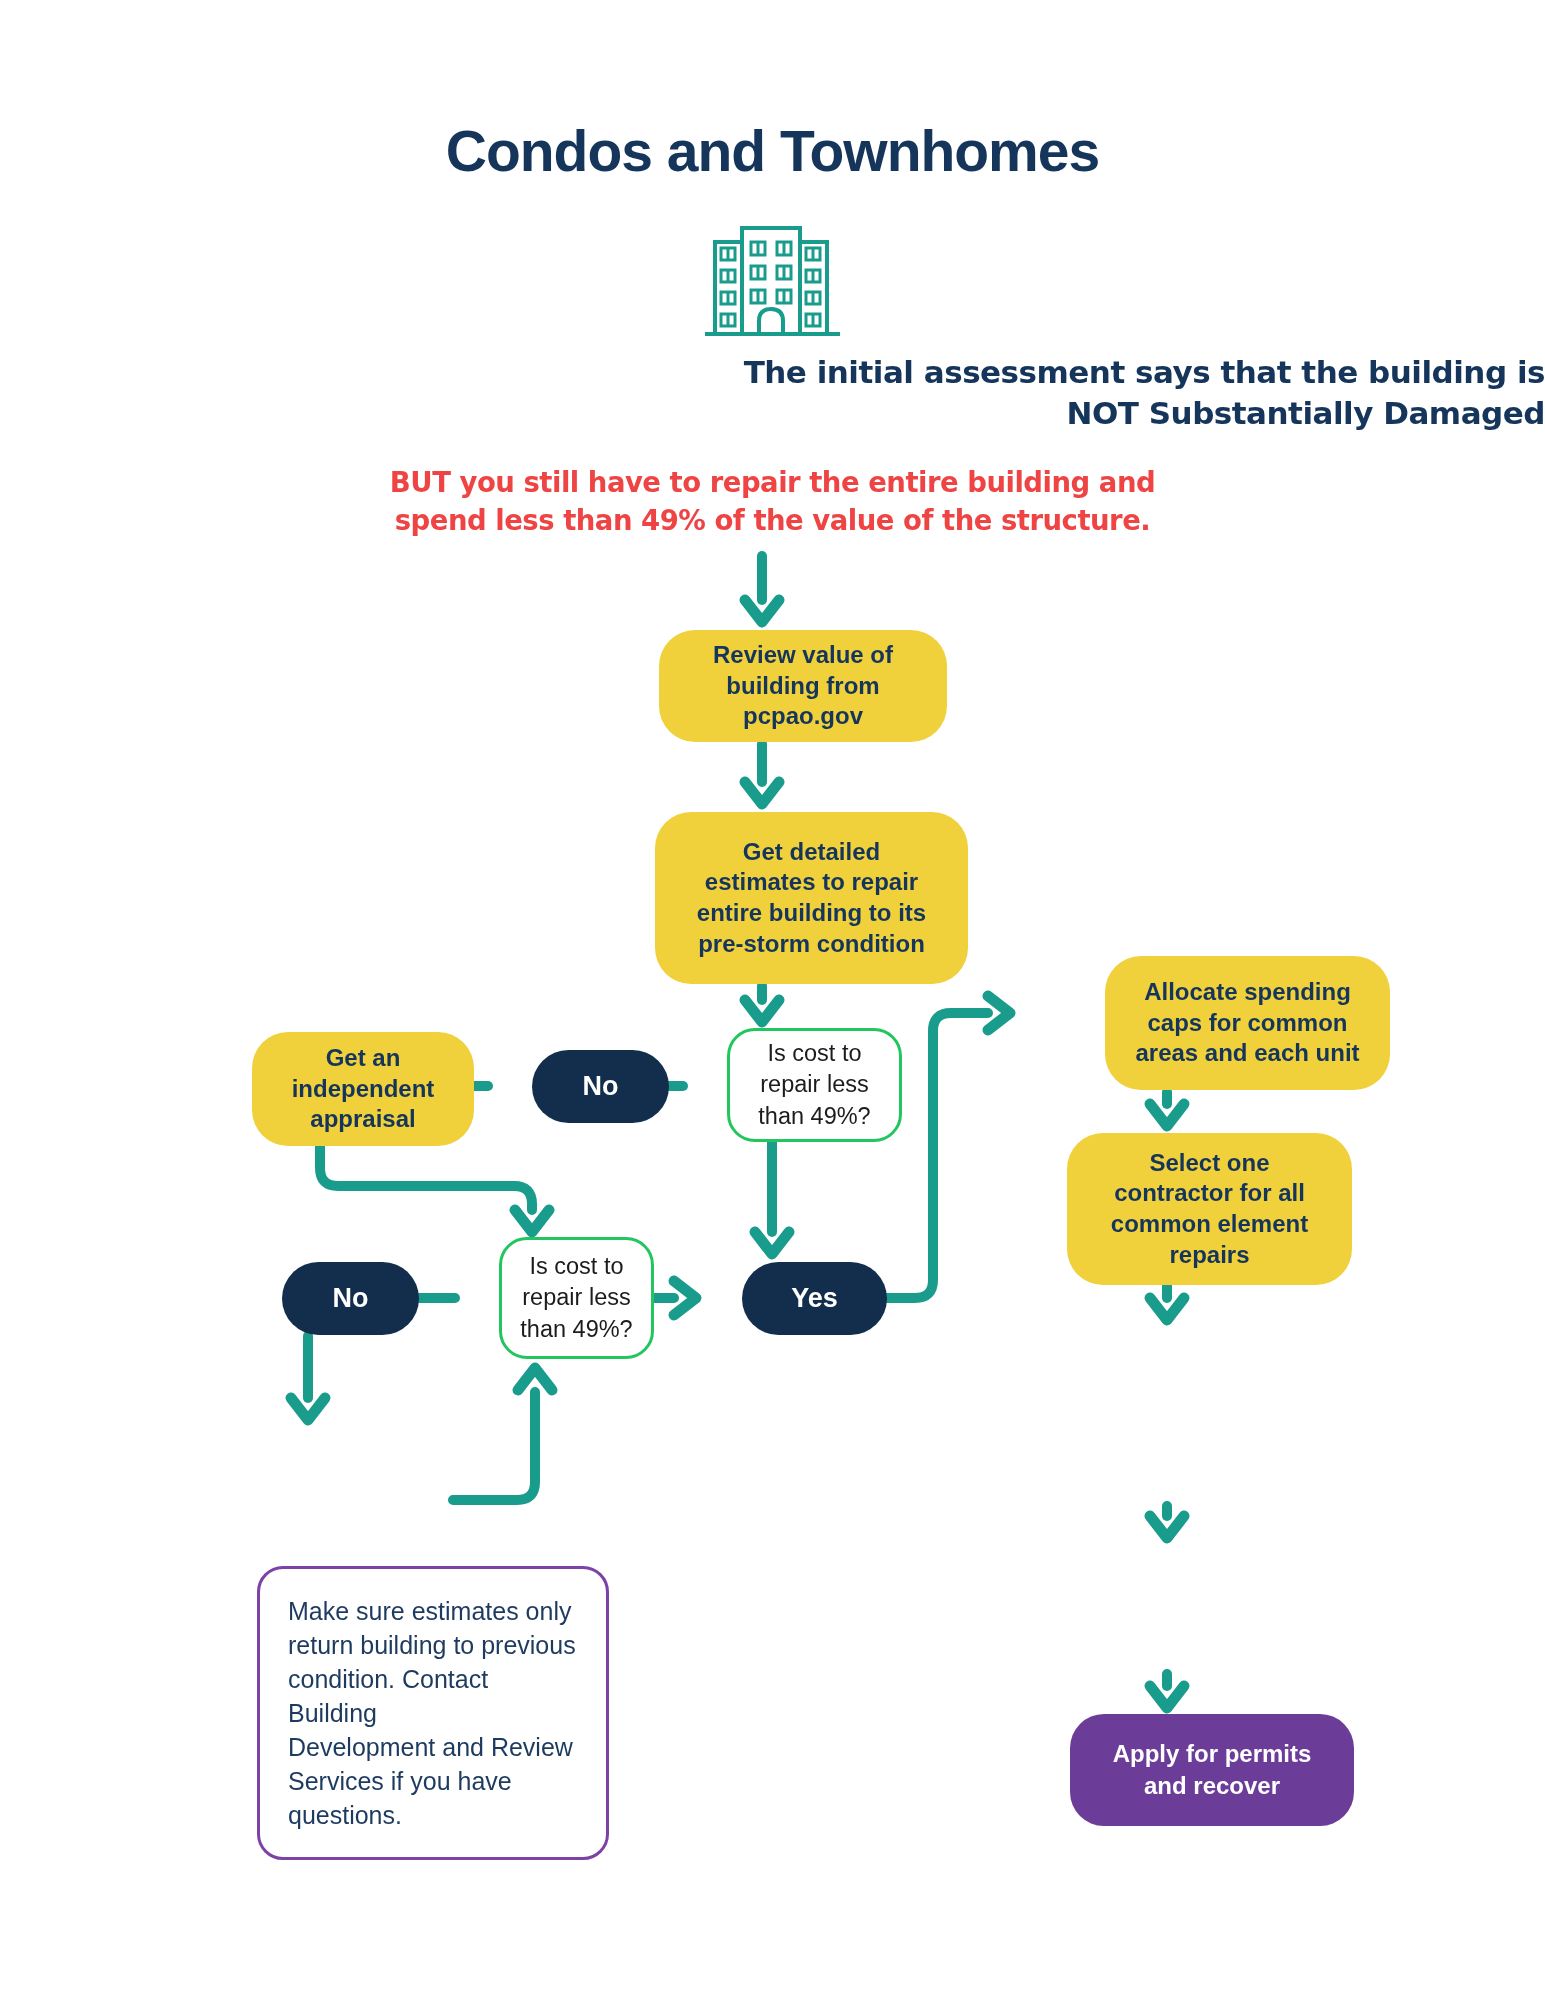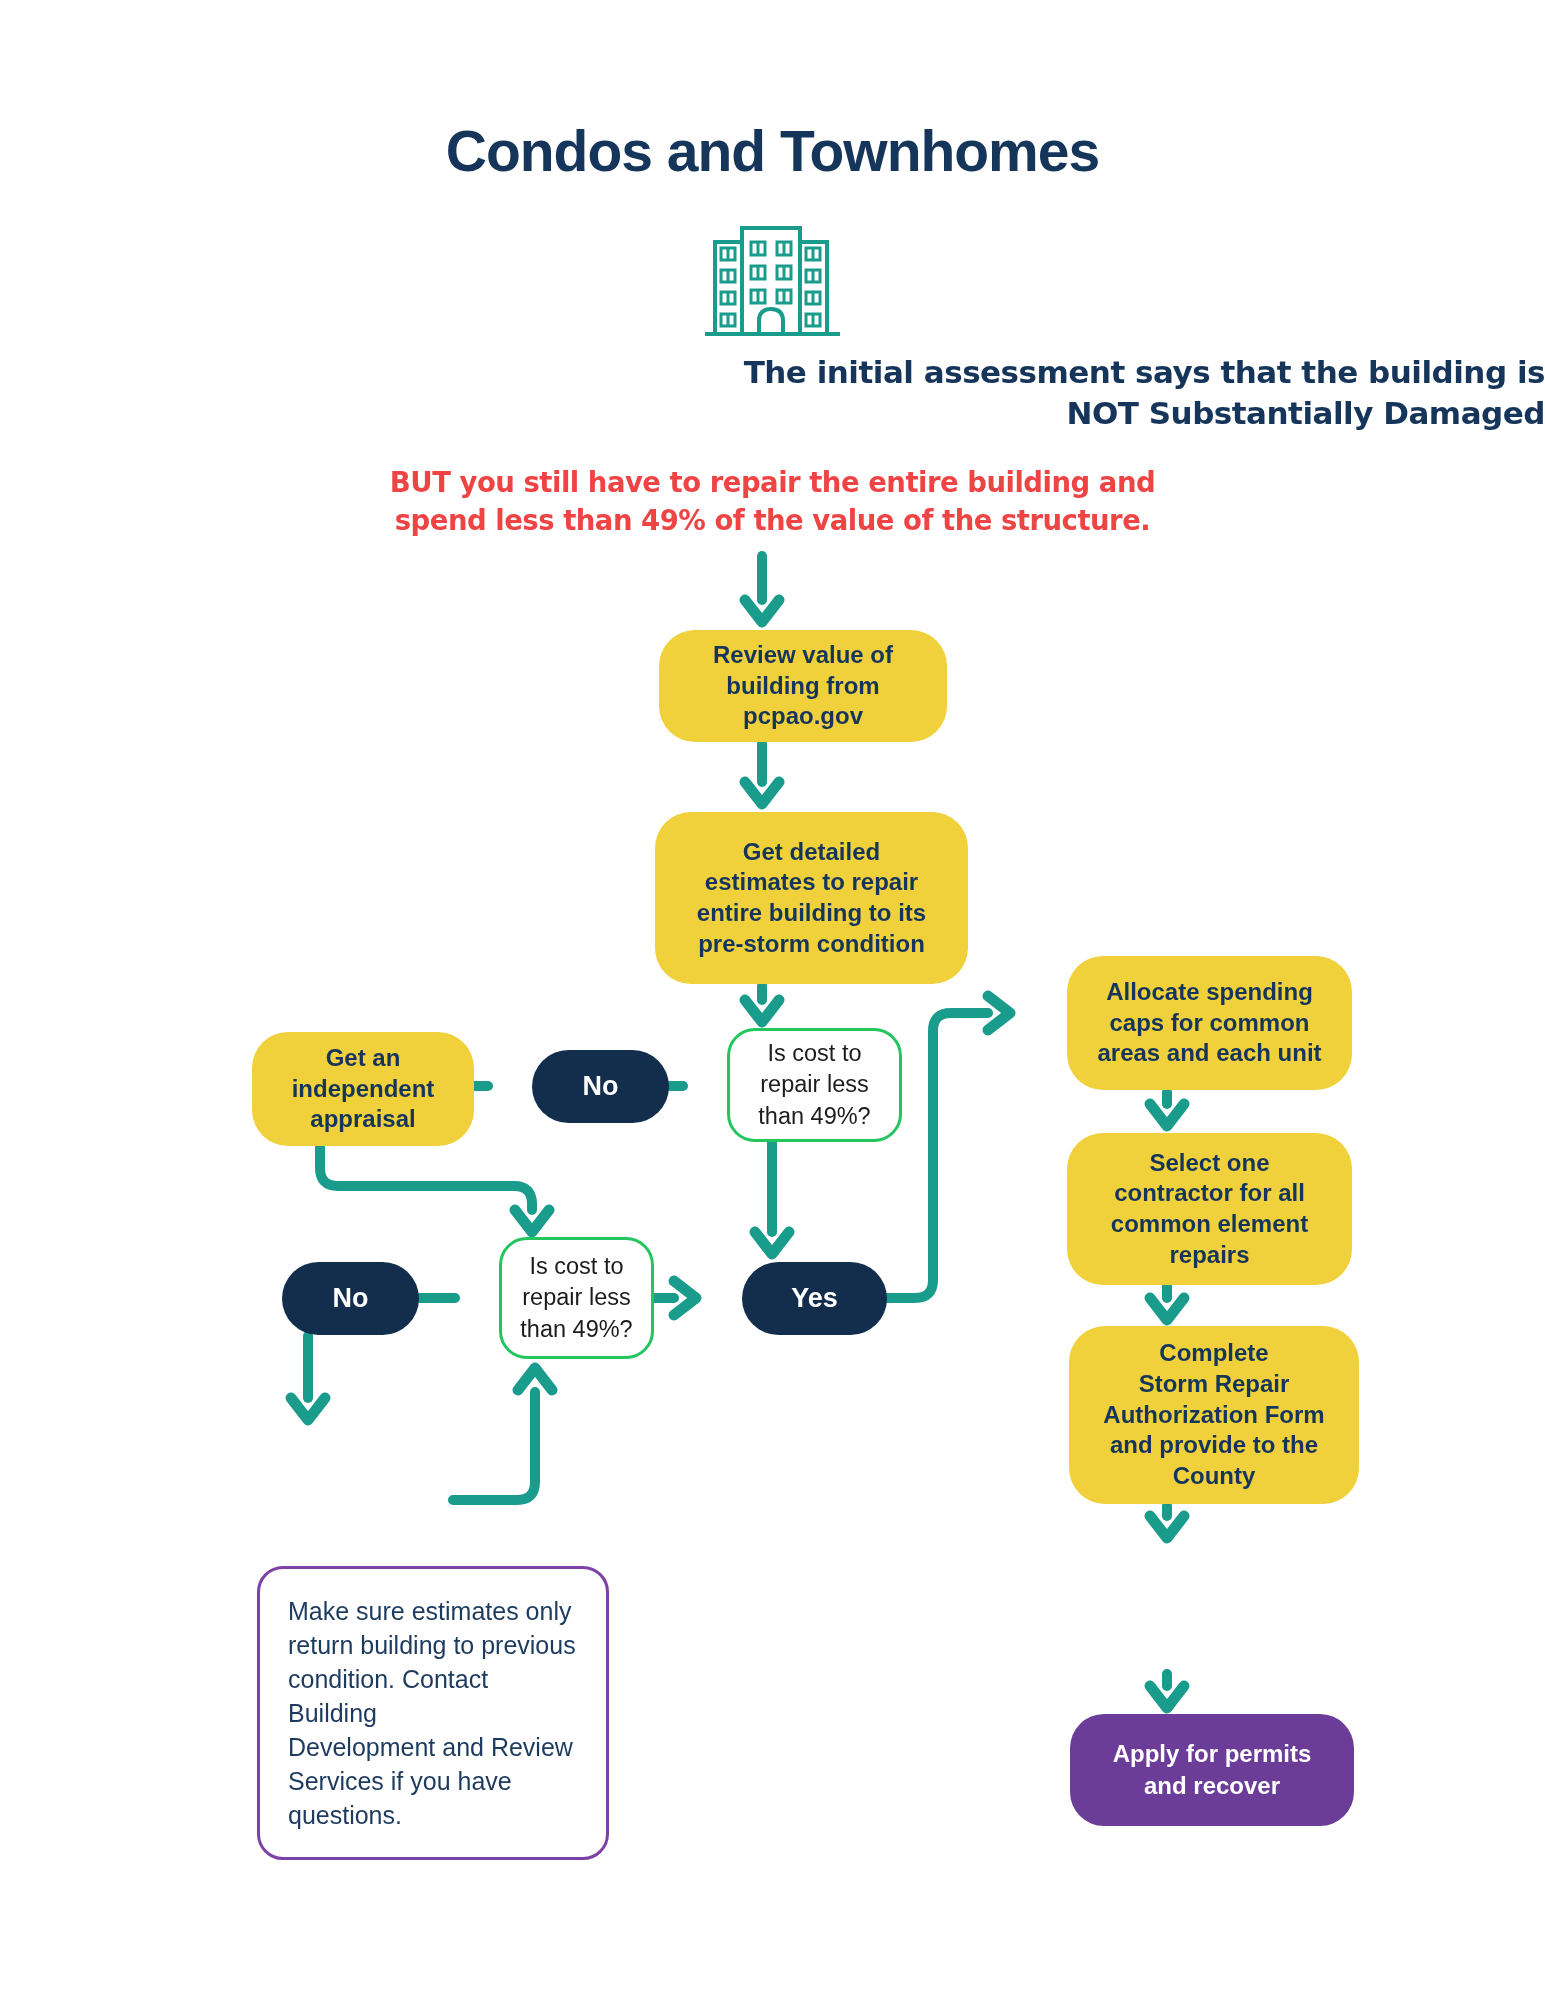--- a/index.html
+++ b/index.html
@@ -202,32 +202,27 @@
   <div class="node pill" style="left:700px;top:1262px;width:145px;height:73px;">Yes</div>
 
 
   <div class="notebox" style="left:257px;top:1566px;width:352px;">Make sure estimates only
 return building to  previous
 condition. Contact Building
 Development and Review
 Services if you have
 questions.</div>
 
-  <div class="node ybox" style="left:1025px;top:956px;width:285px;height:134px;">Allocate spending
+  <div class="node ybox" style="left:1063px;top:956px;width:285px;height:134px;">Allocate spending
 caps for common
 areas and each unit</div>
 
   <div class="node ybox" style="left:1025px;top:1133px;width:285px;height:152px;">Select one
 contractor for all
 common element
 repairs</div>
 
-  <div class="node ybox" style="left:1027px;top:1326px;width:290px;height:178px;">Complete
-Storm Repair
-Authorization Form
-and provide to the
-County</div>
 
 
   <div class="node pbox" style="left:1028px;top:1714px;width:284px;height:112px;">Apply for permits
 and recover</div>
 
 </div>
 
 </body></html>

